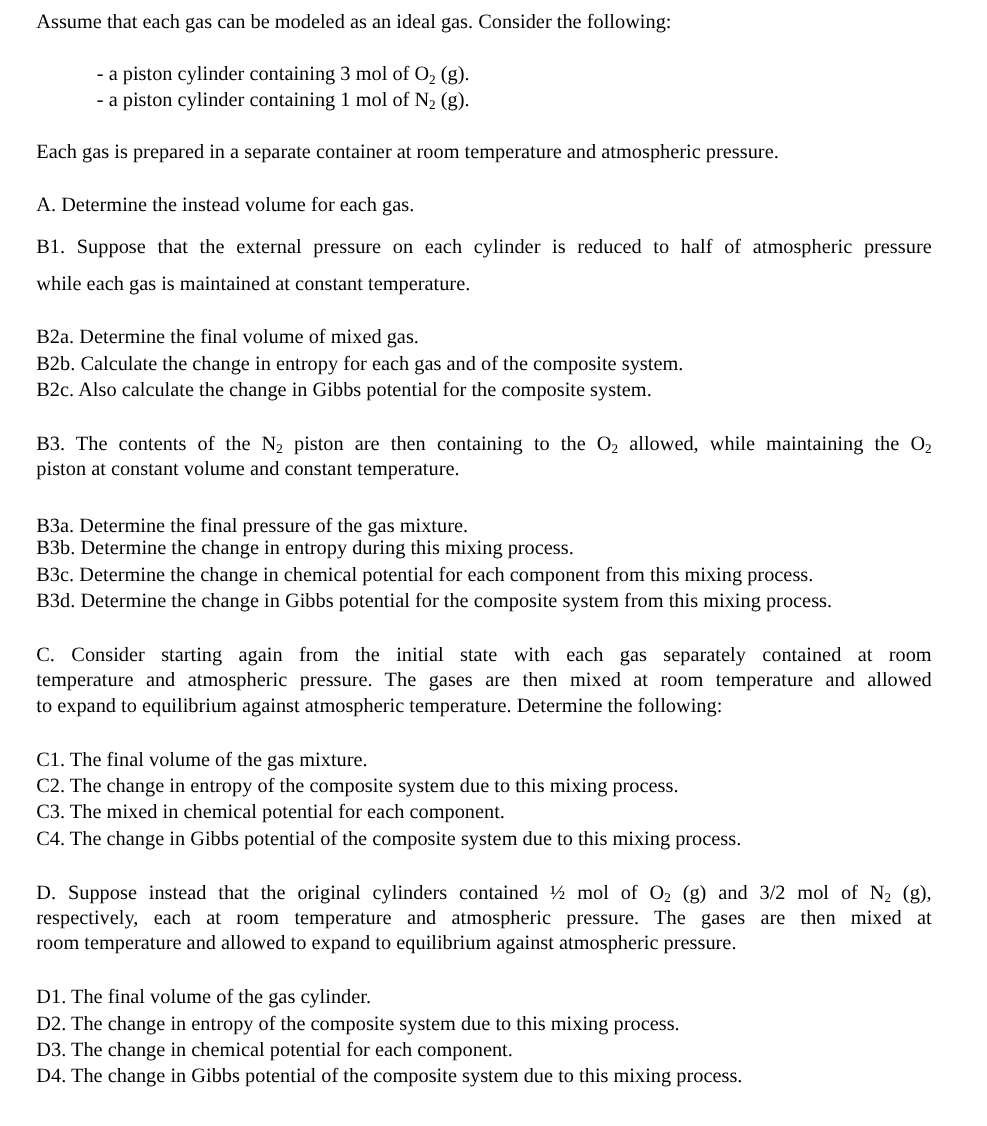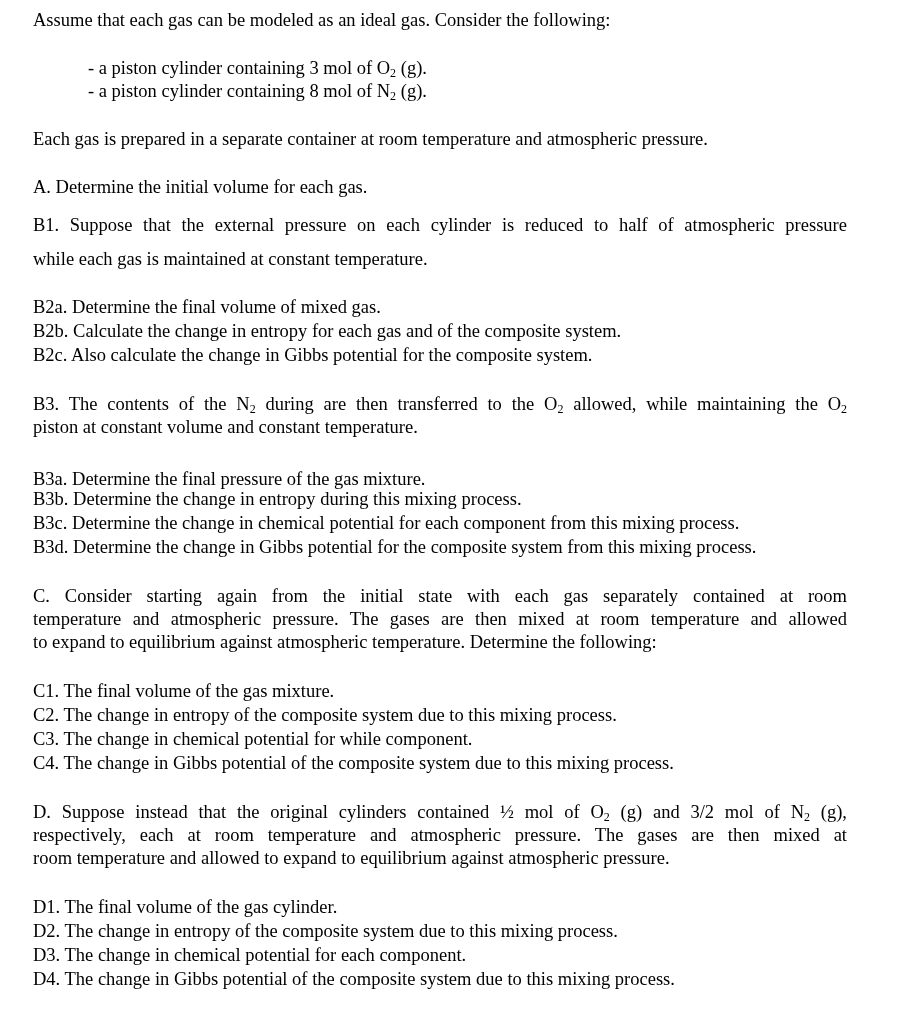--- a/index.html
+++ b/index.html
@@ -11,48 +11,48 @@
   sub{font-size:12px;vertical-align:-3px;line-height:0;}
 </style>
 </head>
 <body>
 
 <div>
 
   <div class="ln" style="top:9px">Assume that each gas can be modeled as an ideal gas.  Consider the following:</div>
 
   <div class="ln ind" style="top:57px"><span>- a piston cylinder containing 3 mol of O</span><sub>2</sub><span> (g).</span></div>
-  <div class="ln ind" style="top:80px"><span>- a piston cylinder containing 8 mol of N</span><sub>2</sub><span> (g).</span></div>
+  <div class="ln ind" style="top:80px"><span>- a piston cylinder containing 1 mol of N</span><sub>2</sub><span> (g).</span></div>
 
   <div class="ln" style="top:128px">Each gas is prepared in a separate container at room temperature and atmospheric pressure.</div>
 
-  <div class="ln" style="top:176px">A.  Determine the initial volume for each gas.</div>
+  <div class="ln" style="top:176px">A.  Determine the instead volume for each gas.</div>
 
   <div class="ln just" style="top:214px">B1.  Suppose that the external pressure on each cylinder is reduced to half of atmospheric pressure</div>
   <div class="ln" style="top:248px">while each gas is maintained at constant temperature.</div>
 
   <div class="ln" style="top:296px">B2a.  Determine the final volume of mixed gas.</div>
   <div class="ln" style="top:320px">B2b.  Calculate the change in entropy for each gas and of the composite system.</div>
   <div class="ln" style="top:344px">B2c.  Also calculate the change in Gibbs potential for the composite system.</div>
 
-  <div class="ln just" style="top:393px"><span>B3. The contents of the N</span><sub>2</sub><span> during are then transferred to the O</span><sub>2</sub><span> allowed, while maintaining the O</span><sub>2</sub></div>
+  <div class="ln just" style="top:393px"><span>B3. The contents of the N</span><sub>2</sub><span> piston are then containing to the O</span><sub>2</sub><span> allowed, while maintaining the O</span><sub>2</sub></div>
   <div class="ln" style="top:416px">piston at constant volume and constant temperature.</div>
 
   <div class="ln" style="top:468px">B3a.  Determine the final pressure of the gas mixture.</div>
   <div class="ln" style="top:488px">B3b.  Determine the change in entropy during this mixing process.</div>
   <div class="ln" style="top:512px">B3c.  Determine the change in chemical potential for each component from this mixing process.</div>
   <div class="ln" style="top:536px">B3d. Determine the change in Gibbs potential for the composite system from this mixing process.</div>
 
   <div class="ln just" style="top:585px">C.  Consider starting again from the initial state with each gas separately contained at room</div>
   <div class="ln just" style="top:608px">temperature and atmospheric pressure.  The gases are then mixed at room temperature and allowed</div>
   <div class="ln" style="top:631px">to expand to equilibrium against atmospheric temperature.  Determine the following:</div>
 
   <div class="ln" style="top:680px">C1. The final volume of the gas mixture.</div>
   <div class="ln" style="top:704px">C2. The change in entropy of the composite system due to this mixing process.</div>
-  <div class="ln" style="top:728px">C3. The change in chemical potential for while component.</div>
+  <div class="ln" style="top:728px">C3. The mixed in chemical potential for each component.</div>
   <div class="ln" style="top:752px">C4. The change in Gibbs potential of the composite system due to this mixing process.</div>
 
   <div class="ln just" style="top:801px"><span>D.  Suppose instead that the original cylinders contained ½ mol of O</span><sub>2</sub><span> (g) and 3/2 mol of N</span><sub>2</sub><span> (g),</span></div>
   <div class="ln just" style="top:824px">respectively, each at room temperature and atmospheric pressure.  The gases are then mixed at</div>
   <div class="ln" style="top:847px">room temperature and allowed to expand to equilibrium against atmospheric pressure.</div>
 
   <div class="ln" style="top:896px">D1.  The final volume of the gas cylinder.</div>
   <div class="ln" style="top:920px">D2.  The change in entropy of the composite system due to this mixing process.</div>
   <div class="ln" style="top:944px">D3.  The change in chemical potential for each component.</div>
   <div class="ln" style="top:968px">D4.  The change in Gibbs potential of the composite system due to this mixing process.</div>

